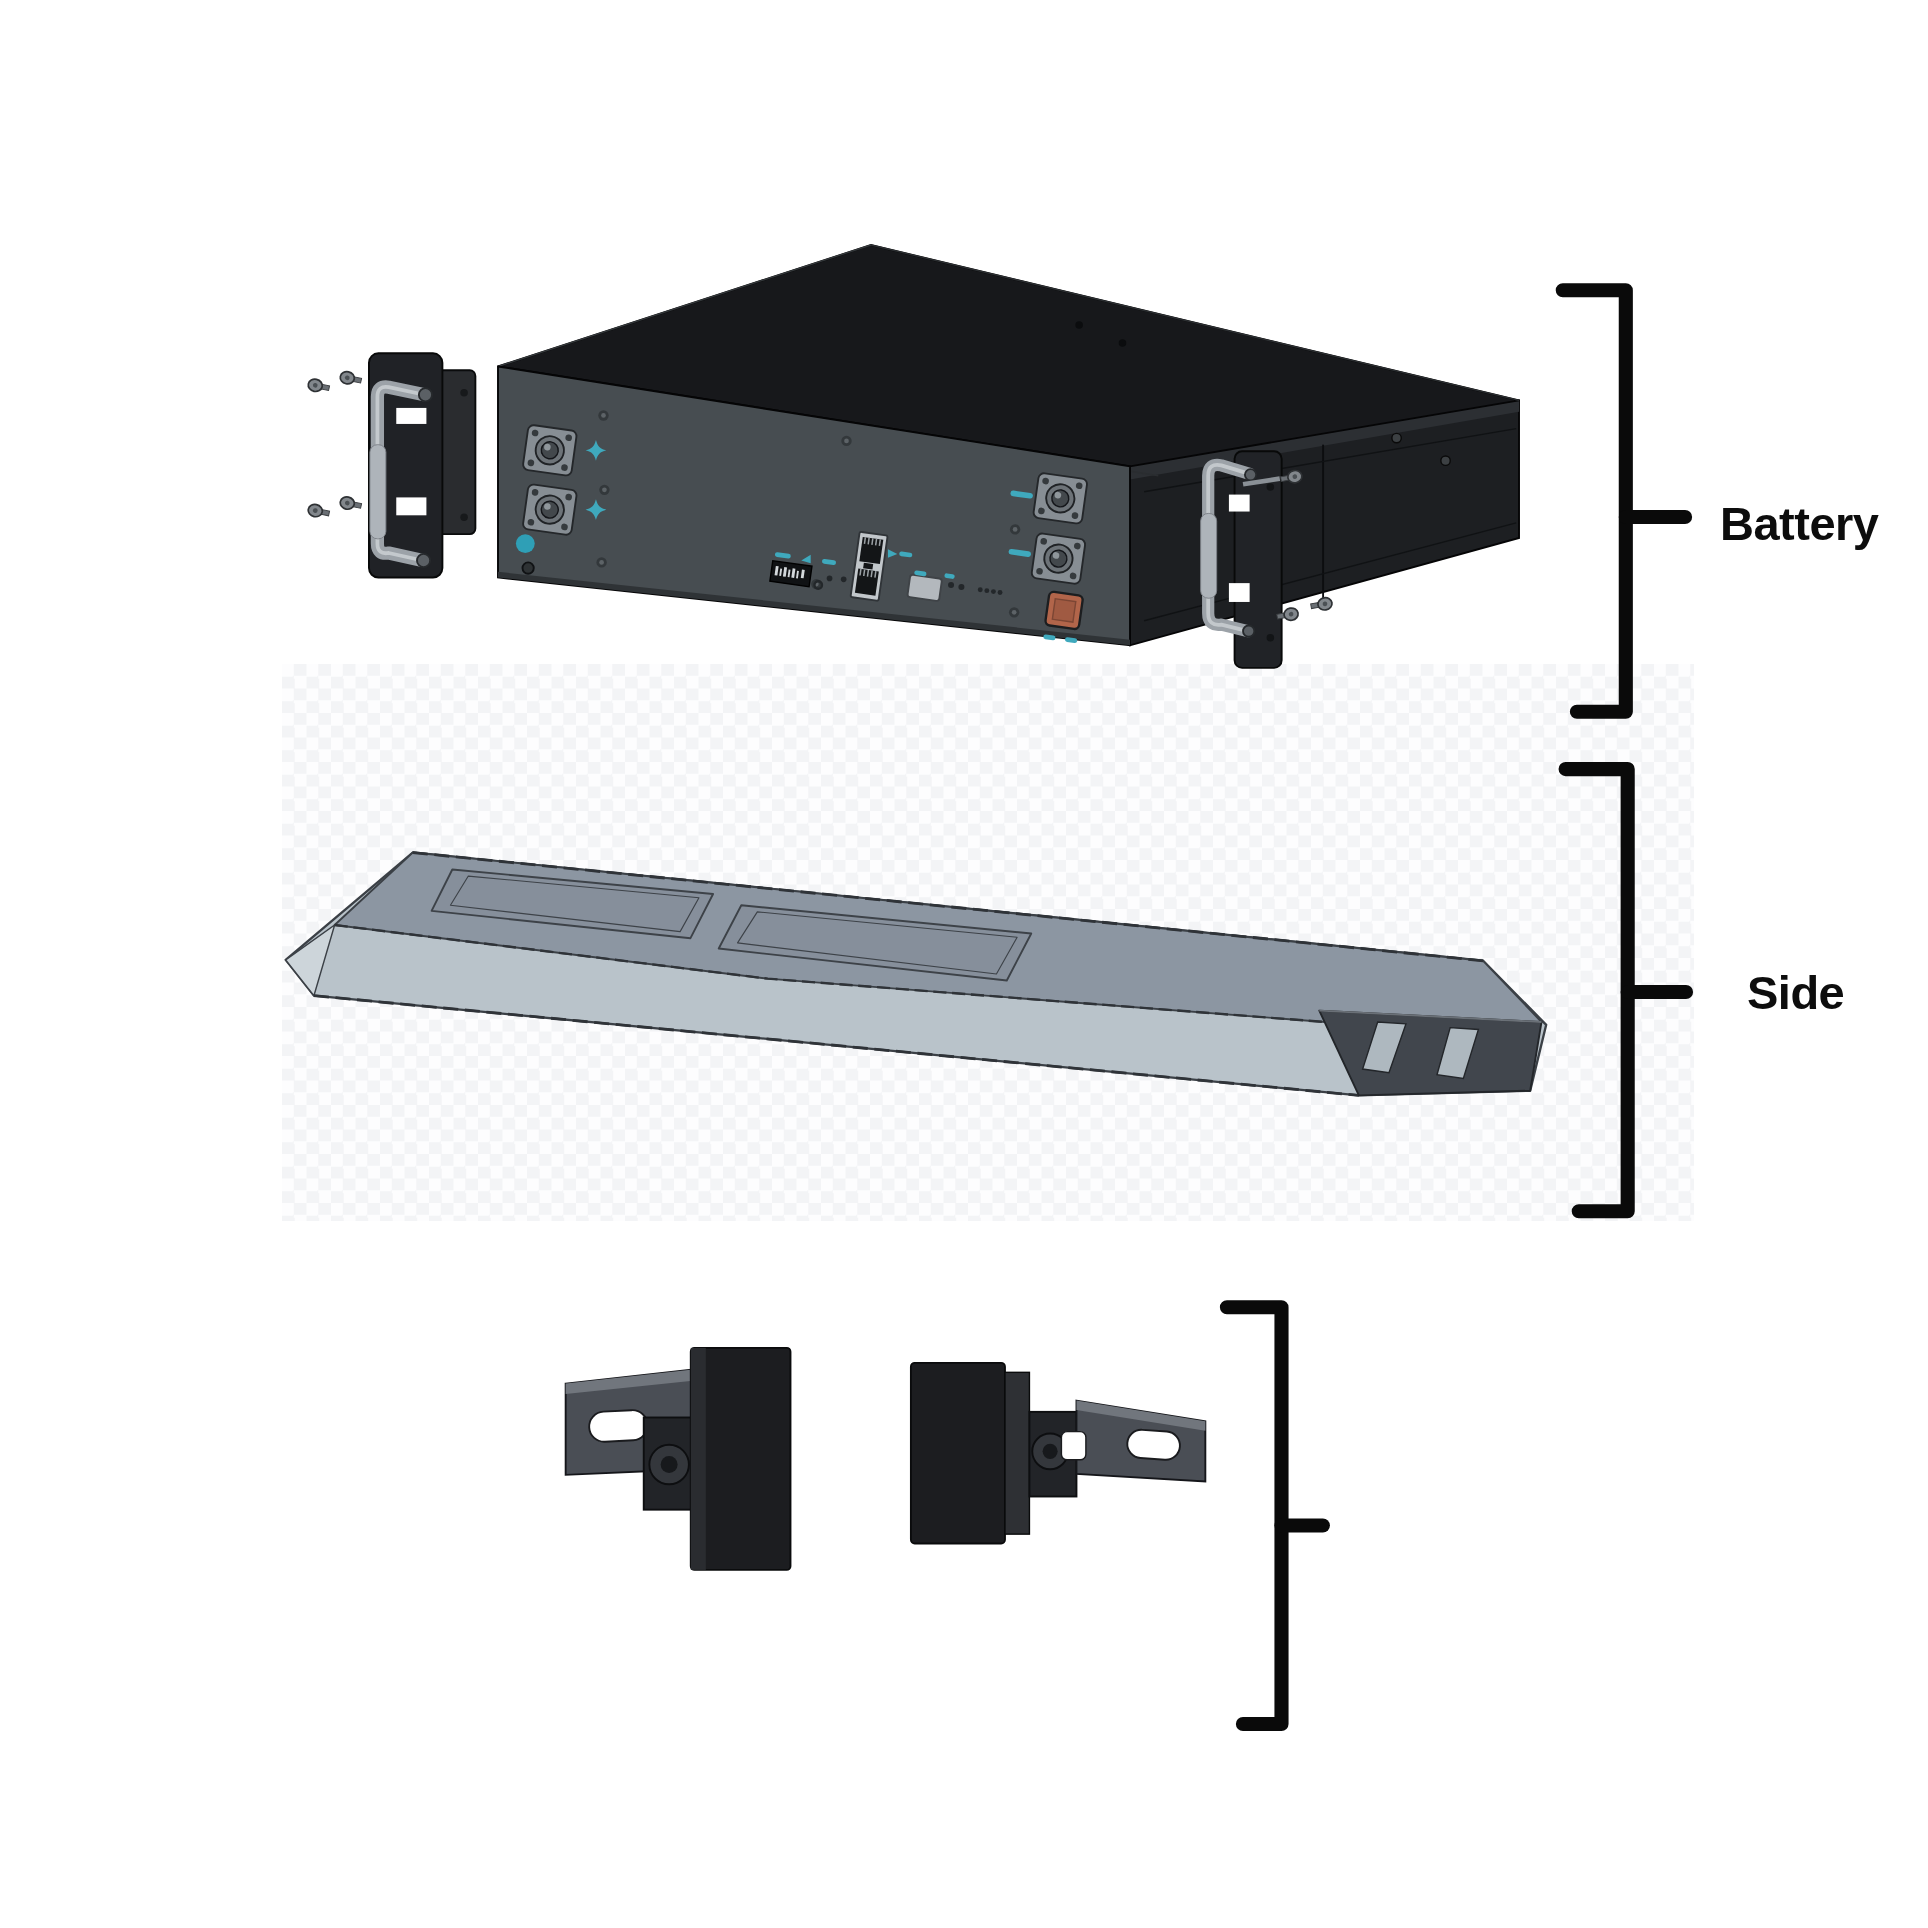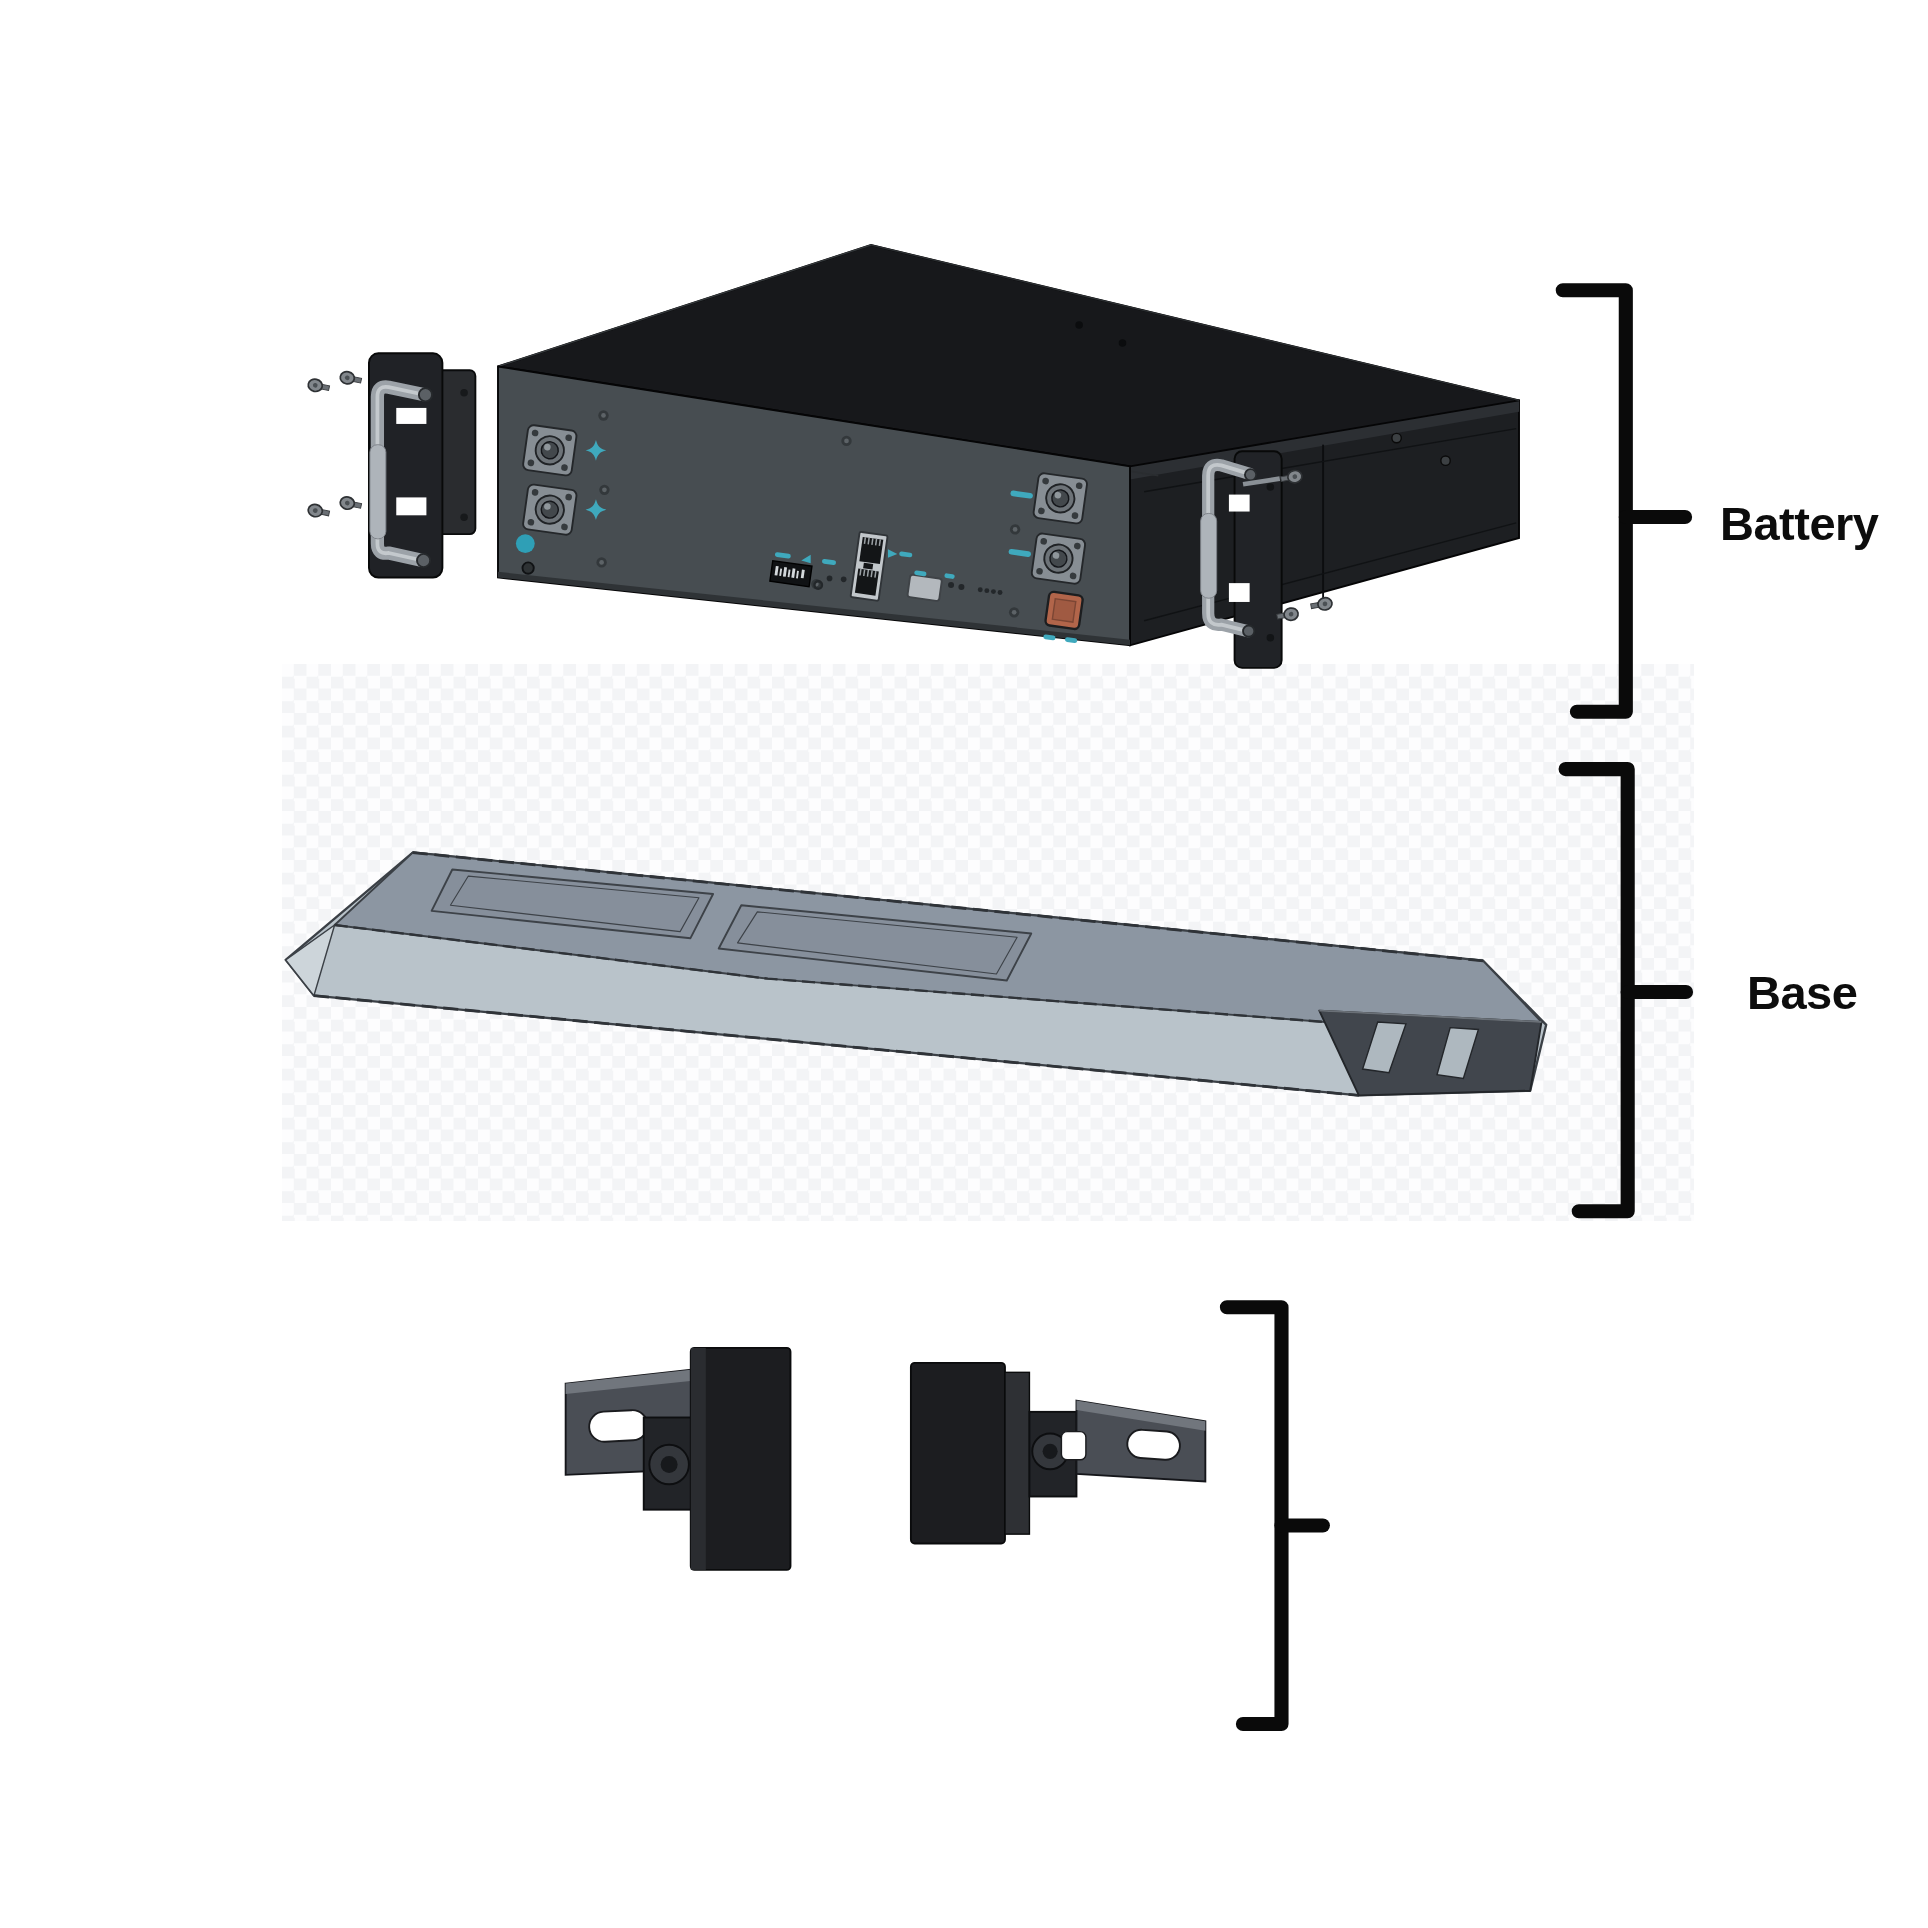--- a/index.html
+++ b/index.html
@@ -271,16 +271,16 @@
         <path d="M1714 1037 H1776"></path>
       </g>
       <g>
         <path d="M1288 1372 H1346 V1815 H1305"></path>
         <path d="M1346 1604 H1390"></path>
       </g>
     </g>
   </svg>
 
   <div class="part-label label-battery">Battery</div>
-  <div class="part-label label-base">Base</div>
+  <div class="part-label label-base">Side</div>
 
 </div>
 
 
 </body></html>

